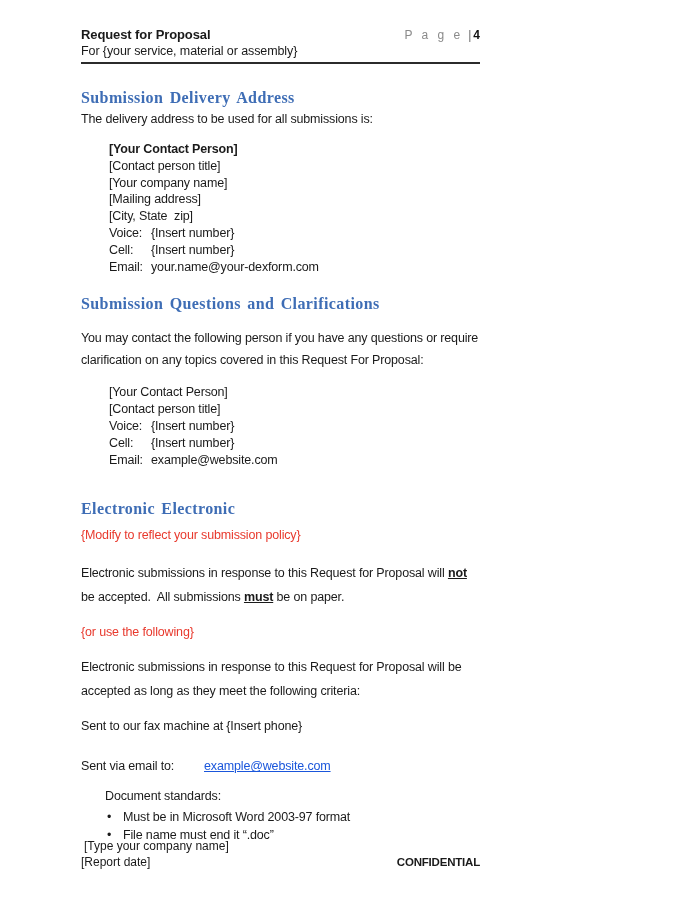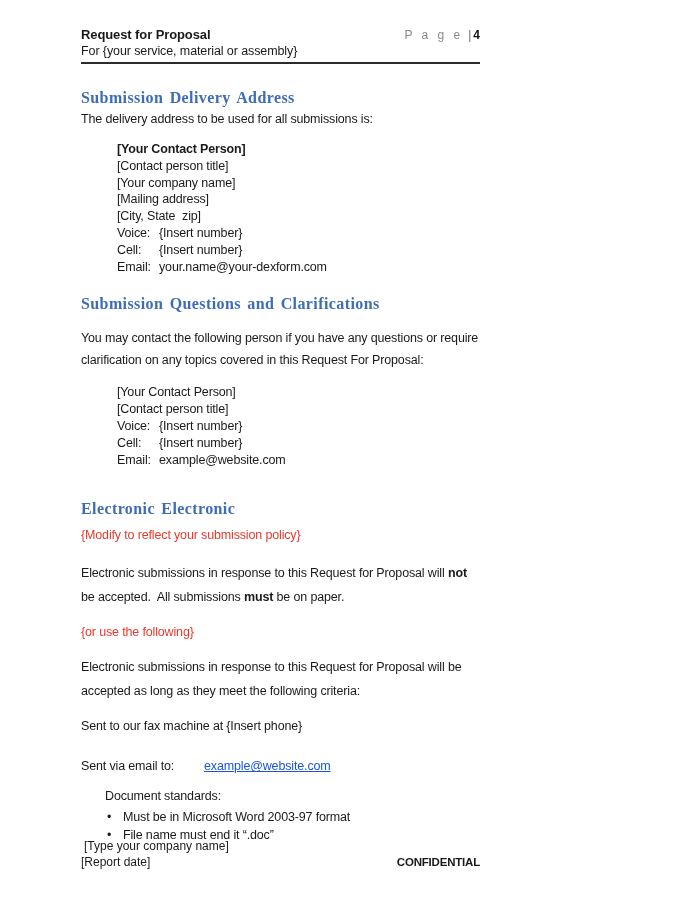--- a/index.html
+++ b/index.html
@@ -38,23 +38,23 @@
   
   .body-line, .para { font-size: 12.5px; letter-spacing: -0.15px; color: #1a1a1a; }
   .body-line { margin-top: 4px; line-height: 17px; }
   .para { line-height: 24px; white-space: pre-wrap; }
   .red { color: #e8392d; }
   .note1 { margin-top: 5px; }
   .note2 { margin-top: 11px; }
   .p1 { margin-top: 14px; }
   .p2 { margin-top: 11px; }
   .fax { margin-top: 11px; }
-  .bold-u { font-weight: bold; }
+  .bold-u { font-weight: bold; text-decoration: underline; }
   
-  .contact { margin-left: 36px; margin-top: 13px; }
+  .contact { margin-left: 28px; margin-top: 13px; }
   .contact-line { font-size: 12.5px; line-height: 16.8px; letter-spacing: -0.15px; white-space: pre-wrap; }
   .contact-line .lbl { display: inline-block; width: 42px; }
   .bold { font-weight: bold; }
   
   .email-row { margin-top: 20px; font-size: 12.5px; letter-spacing: -0.15px; line-height: 17px; }
   .email-row .lbl2 { display: inline-block; width: 123px; }
   a.link { color: #1a56db; text-decoration: underline; cursor: pointer; }
   
   .standards-title { margin-top: 14px; margin-left: 24px; font-size: 12.5px; letter-spacing: -0.15px; }
   ul.std { margin: 5px 0 0 24px; list-style: none; }

